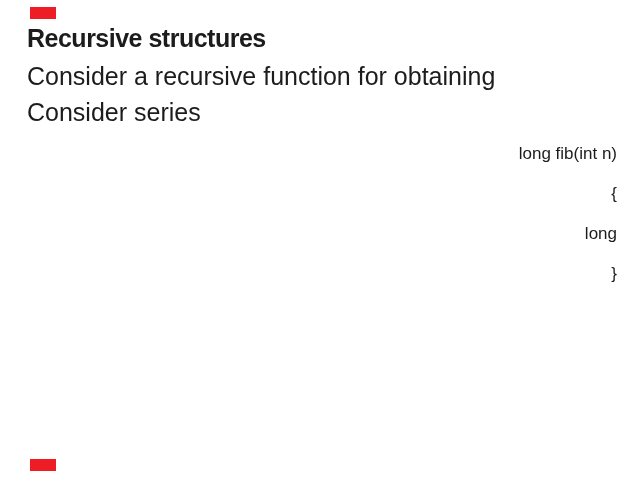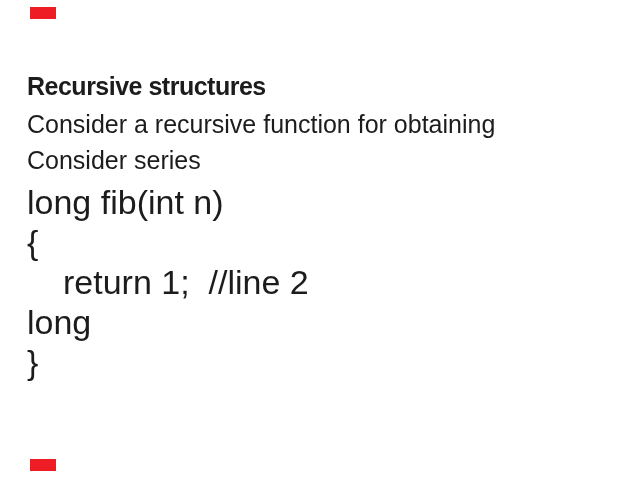--- a/index.html
+++ b/index.html
@@ -28,40 +28,41 @@
   }
   .red-top { top: 7px; }
   .red-bottom { top: 459px; }
   .content {
     position: absolute;
     left: 27px;
     top: 0;
     width: 590px;
   }
   .title {
-    margin: 66px 0 0 0;
+    margin: 18px 0 0 0;
     font-size: 25px;
     font-weight: 700;
     line-height: 40px;
     letter-spacing: -0.5px;
     white-space: nowrap;
   }
   .para {
     margin: 0;
     font-size: 25px;
     line-height: 36px;
   }
   .pline {
     display: block;
     white-space: nowrap;
   }
   .code {
     margin-top: 4px;
-    font-size: 34px;
+    font-size: 17px;
     line-height: 40px;
+    text-align: right;
   }
   .cline {
     white-space: pre;
   }
   .ind0 { padding-left: 0; }
   .ind1 { padding-left: 13px; }
   .ind2 { padding-left: 36px; }
 </style>
 </head>
 <body>
@@ -75,21 +76,20 @@
     <h1 class="title">Recursive structures</h1>
 
     <p class="para">
       <span class="pline">Consider a recursive function for obtaining</span>
       <span class="pline">Consider series</span>
     </p>
 
     <div class="code">
       <div class="cline ind0">long fib(int n)</div>
       <div class="cline ind0">{</div>
-      <div class="cline ind2">return 1;  //line 2</div>
       <div class="cline ind0">long</div>
       <div class="cline ind0">}</div>
     </div>
 
   </div>
 
   <div class="red-mark red-bottom" style="background: rgb(238, 28, 37);"></div>
 
 </div>
 

